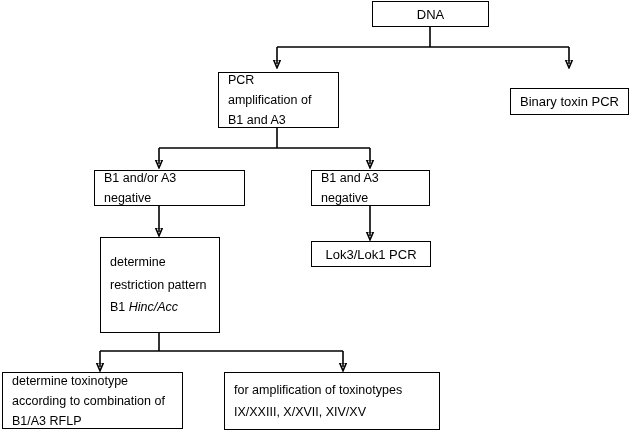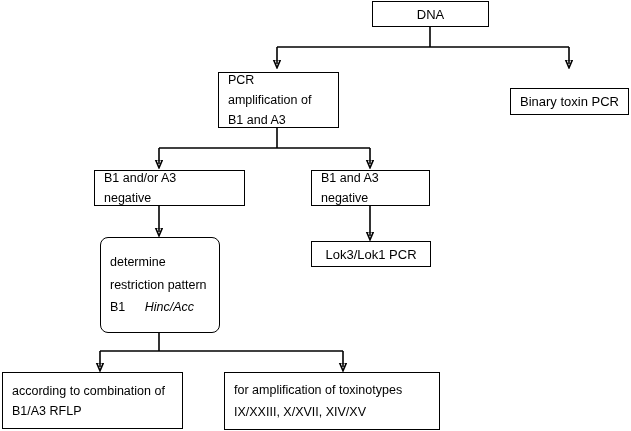--- a/index.html
+++ b/index.html
@@ -40,21 +40,20 @@
     justify-content: center;
     font-size: 12.5px;
   }
   .node.stack .line {
     padding-left: 9px;
   }
   .lh-loose  .line { line-height: 20px; }
   .lh-wide   .line { line-height: 22.5px; }
   em.enz {
     font-style: italic;
-    margin-left: 16px;
   }
 
   
   svg#wires {
     position: absolute;
     left: 0;
     top: 0;
     width: 631px;
     height: 431px;
     z-index: 1;
@@ -120,27 +119,28 @@
 
   <div class="node stack lh-loose" style="left:311px; top:170px; width:119px; height:36px;">
     <span class="line">B1 and A3</span>
     <span class="line">negative</span>
   </div>
 
   <div class="node center" style="left:311px; top:241px; width:120px; height:26px;">
     <span class="line">Lok3/Lok1 PCR</span>
   </div>
 
-  <div class="node stack lh-wide" style="left:100px; top:237px; width:120px; height:96px;border-radius:8px;">
+  <div class="node stack lh-wide" style="left:100px; top:237px; width:120px; height:96px;">
     <span class="line">determine</span>
     <span class="line">restriction pattern</span>
     <span class="line"><span>B1 </span><em class="enz">Hinc/Acc</em></span>
   </div>
 
   <div class="node stack lh-loose" style="left:2px; top:372px; width:181px; height:57px;">
+    <span class="line">determine toxinotype</span>
     <span class="line">according to combination of</span>
     <span class="line">B1/A3 RFLP</span>
   </div>
 
   <div class="node stack lh-wide" style="left:224px; top:372px; width:216px; height:58px;">
     <span class="line">for amplification of toxinotypes</span>
     <span class="line">IX/XXIII, X/XVII, XIV/XV</span>
   </div>
 
 </div>

